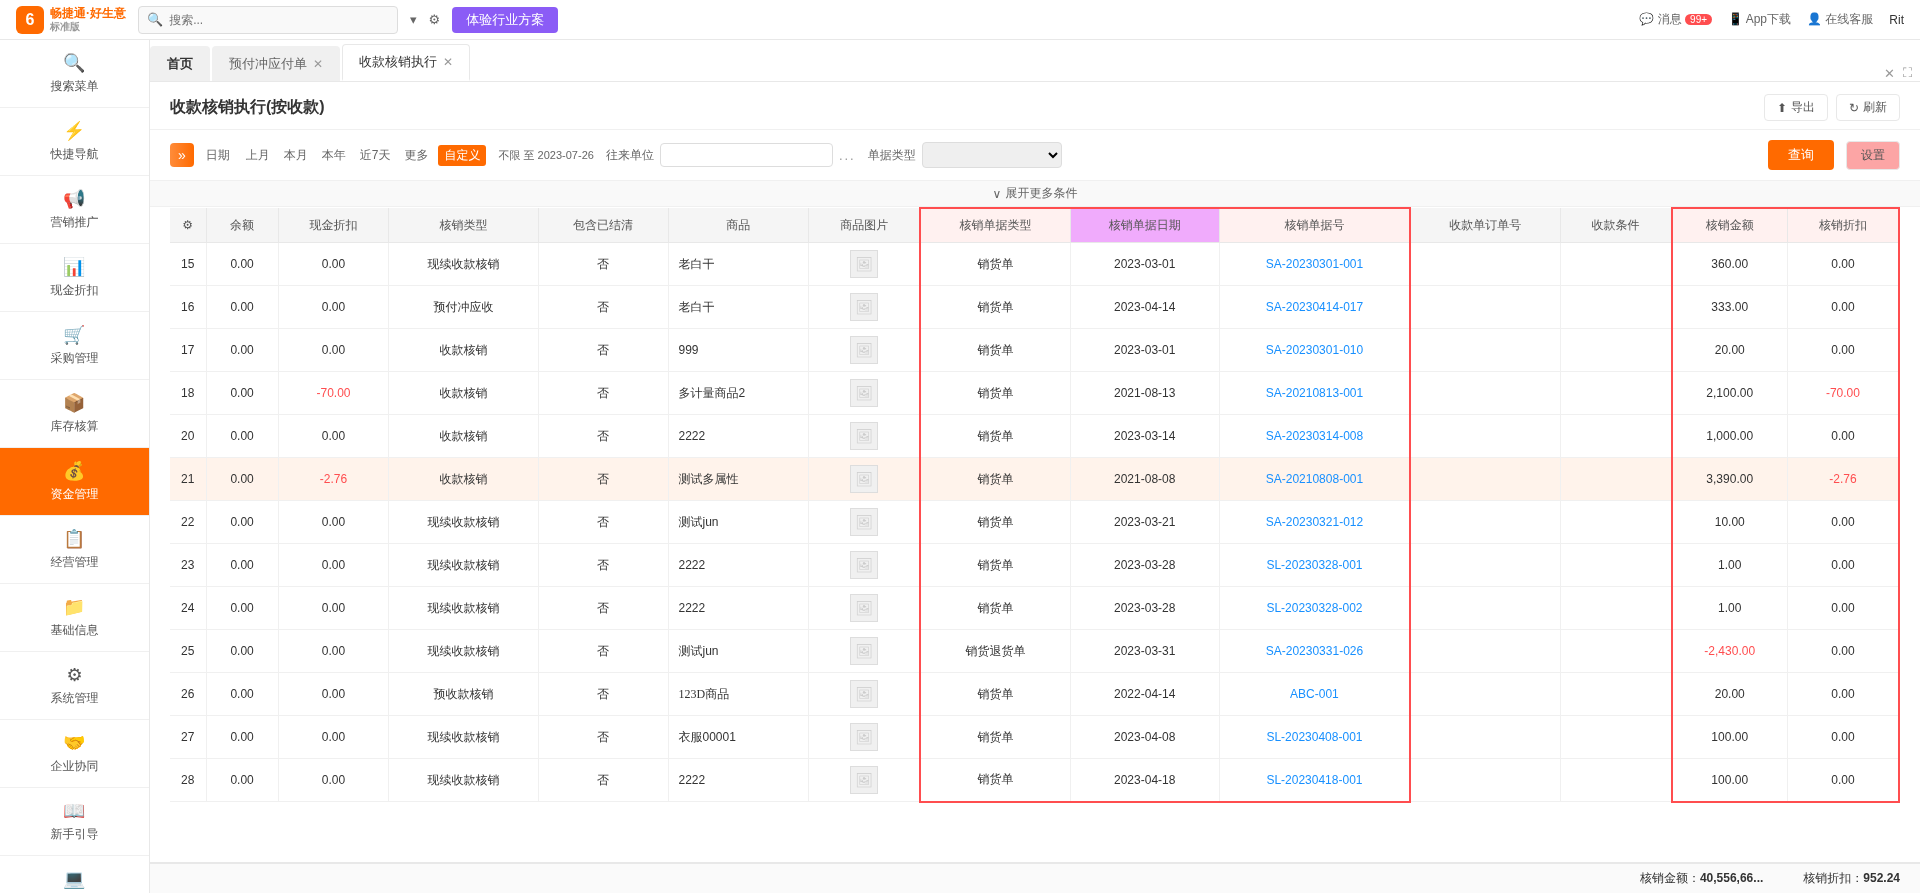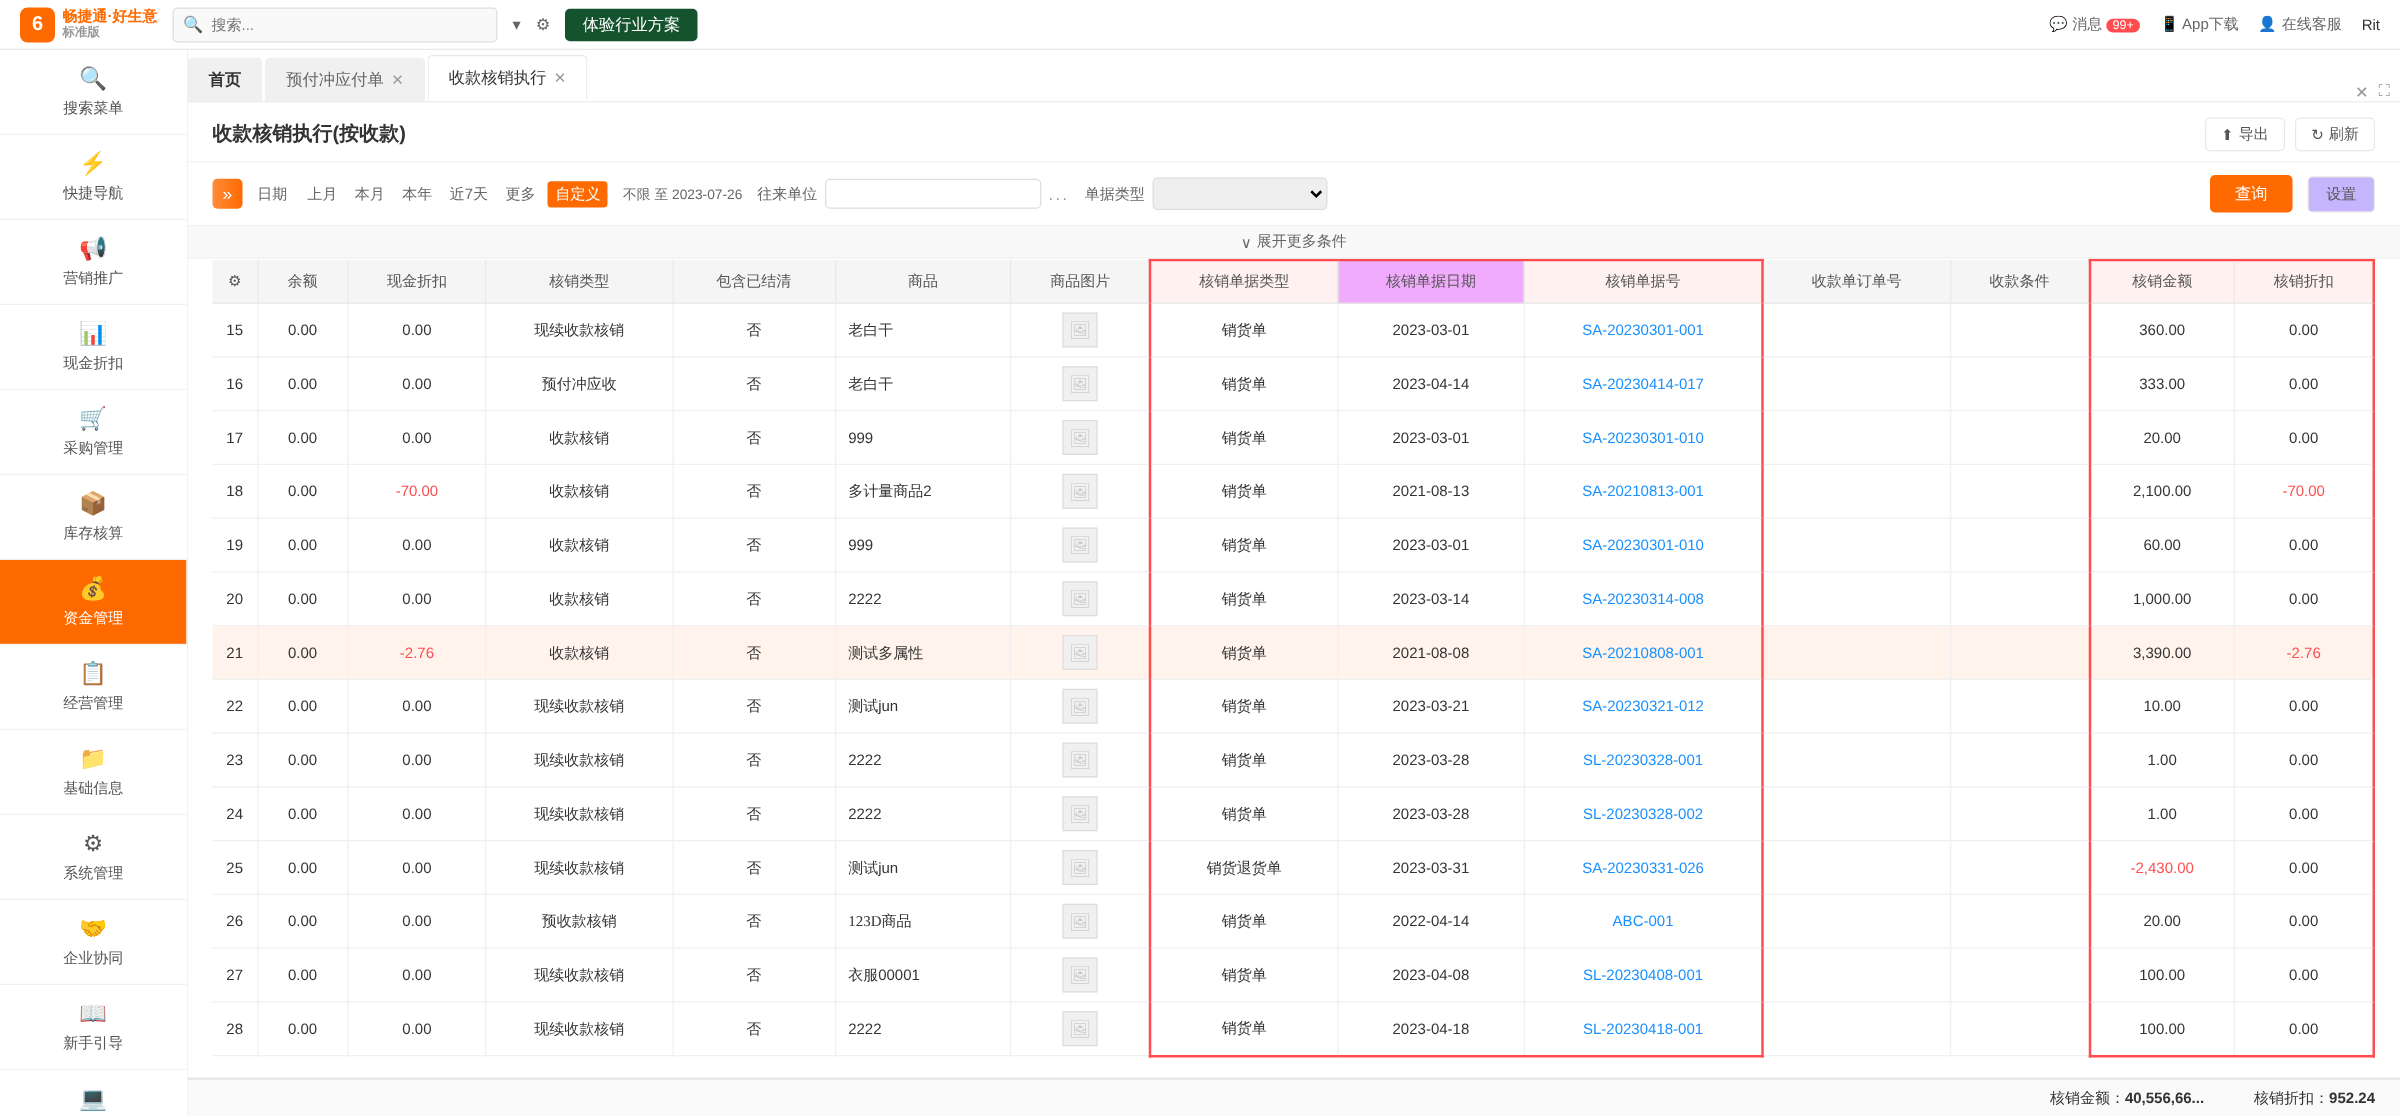--- a/index.html
+++ b/index.html
@@ -6,21 +6,21 @@
     body { font-family: 'Microsoft YaHei', Arial, sans-serif; font-size: 13px; background: #f5f5f5; color: #333; }
 
     
     .top-bar { height: 40px; background: #fff; display: flex; align-items: center; padding: 0 16px; border-bottom: 1px solid #e8e8e8; gap: 12px; }
     .top-bar-logo { display: flex; align-items: center; gap: 6px; color: #ff6a00; font-weight: bold; font-size: 14px; }
     .top-bar-logo .logo-icon { width: 28px; height: 28px; background: #ff6a00; border-radius: 6px; display: flex; align-items: center; justify-content: center; color: #fff; font-size: 16px; }
     .top-bar-search { flex: 1; max-width: 260px; height: 28px; border: 1px solid #ddd; border-radius: 4px; padding: 0 8px; background: #f9f9f9; color: #999; display: flex; align-items: center; gap: 6px; }
     .top-bar-search input { border: none; background: transparent; outline: none; font-size: 12px; color: #999; width: 100%; }
     .top-bar-dropdown { color: #666; cursor: pointer; }
     .top-bar-gear { color: #666; cursor: pointer; }
-    .top-bar-btn { background: #14532d; color: #fff; border: none; border-radius: 4px; padding: 4px 14px; cursor: pointer; font-size: 13px; }
+    .top-bar-btn { background: #8b5cf6; color: #fff; border: none; border-radius: 4px; padding: 4px 14px; cursor: pointer; font-size: 13px; }
     .top-bar-right { margin-left: auto; display: flex; align-items: center; gap: 16px; color: #666; font-size: 12px; }
     .top-bar-right .badge { background: #ff4d4f; color: #fff; border-radius: 10px; padding: 0 5px; font-size: 10px; }
 
     
     .layout { display: flex; height: calc(100vh - 40px); }
 
     
     .sidebar { width: 150px; background: #fff; border-right: 1px solid #e8e8e8; display: flex; flex-direction: column; overflow-y: auto; }
     .sidebar-item { display: flex; flex-direction: column; align-items: center; padding: 12px 8px; cursor: pointer; color: #555; gap: 4px; font-size: 12px; border-bottom: 1px solid #f0f0f0; }
     .sidebar-item.active { background: #ff6a00; color: #fff; border-radius: 0; }
@@ -50,21 +50,21 @@
     .filter-date-options { display: flex; gap: 6px; align-items: center; }
     .filter-date-btn { font-size: 12px; color: #666; cursor: pointer; padding: 2px 4px; }
     .filter-date-btn.active-custom { background: #ff6a00; color: #fff; border-radius: 3px; padding: 2px 6px; }
     .filter-date-range { color: #666; font-size: 11px; }
     .filter-field { display: flex; align-items: center; gap: 6px; }
     .filter-field-label { color: #666; font-size: 12px; white-space: nowrap; }
     .filter-input { border: 1px solid #ddd; border-radius: 4px; padding: 4px 8px; font-size: 12px; min-width: 140px; }
     .filter-select { border: 1px solid #ddd; border-radius: 4px; padding: 4px 8px; font-size: 12px; min-width: 140px; }
     .filter-dots { color: #999; letter-spacing: 2px; }
     .filter-query-btn { background: #ff6a00; color: #fff; border: none; border-radius: 4px; padding: 6px 20px; cursor: pointer; font-size: 13px; margin-left: auto; }
-    .filter-setting-btn { background: #c4b5fd; border: 1px solid #e8e8e8; border-radius: 4px; padding: 5px 14px; cursor: pointer; font-size: 12px; color: #555; }
+    .filter-setting-btn { background: #fca5a5; border: 1px solid #e8e8e8; border-radius: 4px; padding: 5px 14px; cursor: pointer; font-size: 12px; color: #555; }
 
     
     .expand-bar { background: #f9f9f9; padding: 4px 20px; border-bottom: 1px solid #f0f0f0; }
     .expand-btn { display: flex; align-items: center; gap: 4px; color: #666; font-size: 12px; cursor: pointer; justify-content: center; }
 
     
     .table-container { flex: 1; overflow: auto; background: #fff; padding: 0 20px; }
     table { width: 100%; border-collapse: collapse; font-size: 12px; }
     thead tr { background: #f5f5f5; }
     th { padding: 8px 10px; text-align: center; color: #555; font-weight: 500; border-bottom: 1px solid #e8e8e8; border-right: 1px solid #e8e8e8; white-space: nowrap; }
@@ -315,36 +315,20 @@
       <td><span class="img-placeholder">🖼</span></td>
       <td style="border-left:2px solid #ff4d4f;">销货单</td>
       <td>2021-08-13</td>
       <td style="border-right:2px solid #ff4d4f;"><a class="text-link">SA-20210813-001</a></td>
       <td></td>
       <td></td>
       <td style="border-left:2px solid #ff4d4f;" class="">2,100.00</td>
       <td style="border-right:2px solid #ff4d4f;" class="text-red">-70.00</td>
     </tr>
             <tr>
-      <td>19</td>
-      <td>0.00</td>
-      <td class="">0.00</td>
-      <td>收款核销</td>
-      <td>否</td>
-      <td style="text-align:left;">999</td>
-      <td><span class="img-placeholder">🖼</span></td>
-      <td style="border-left:2px solid #ff4d4f;">销货单</td>
-      <td>2023-03-01</td>
-      <td style="border-right:2px solid #ff4d4f;"><a class="text-link">SA-20230301-010</a></td>
-      <td></td>
-      <td></td>
-      <td style="border-left:2px solid #ff4d4f;" class="">60.00</td>
-      <td style="border-right:2px solid #ff4d4f;" class="">0.00</td>
-    </tr>
-            <tr>
       <td>20</td>
       <td>0.00</td>
       <td class="">0.00</td>
       <td>收款核销</td>
       <td>否</td>
       <td style="text-align:left;">2222</td>
       <td><span class="img-placeholder">🖼</span></td>
       <td style="border-left:2px solid #ff4d4f;">销货单</td>
       <td>2023-03-14</td>
       <td style="border-right:2px solid #ff4d4f;"><a class="text-link">SA-20230314-008</a></td>

